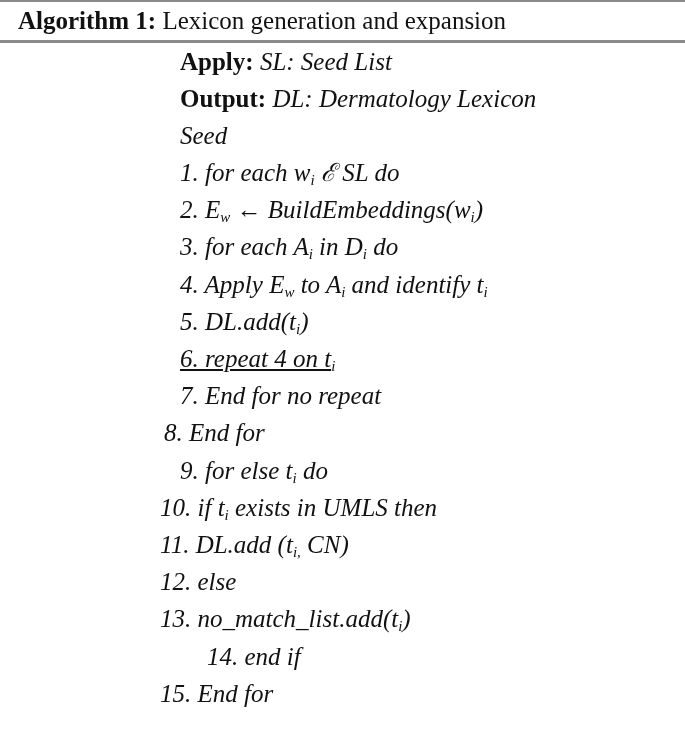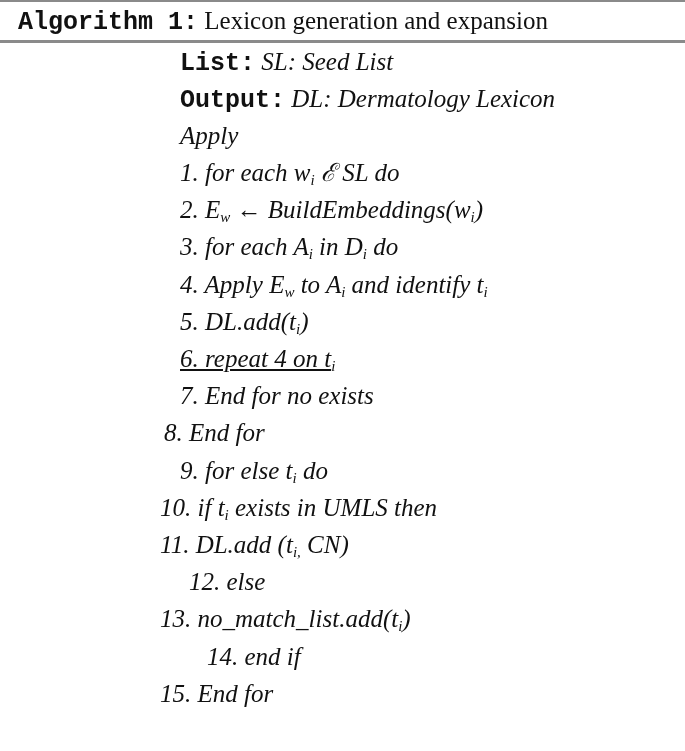--- a/index.html
+++ b/index.html
@@ -37,60 +37,60 @@
       width: 685px;
       height: 3px;
       background: #8a8a8a;
     }
     .line {
       position: absolute;
       font-size: 25px;
       line-height: 32px;
       white-space: nowrap;
     }
-    .bold { font-weight: bold; font-family: Liberation Mono, monospace; }
+    .bold { font-weight: bold; }
     .it { font-style: italic; }
     sub {
       font-size: 15px;
       vertical-align: -4px;
       line-height: 0;
     }
   </style>
 </head>
 <body>
 
 <div class="top-rule"></div>
 
 <div class="header">
   <span class="bold">Algorithm 1:</span><span> Lexicon generation and expansion</span>
 </div>
 
 <div class="header-rule"></div>
 
 <div class="line" style="left:180px; top:46px;">
-  <span class="bold">List:</span><span class="it"> SL: Seed List</span>
+  <span class="bold">Apply:</span><span class="it"> SL: Seed List</span>
 </div>
 
 <div class="line" style="left:180px; top:83px;">
   <span class="bold">Output:</span><span class="it"> DL: Dermatology Lexicon</span>
 </div>
 
-<div class="line it" style="left:180px; top:120px;">Apply</div>
+<div class="line it" style="left:180px; top:120px;">Seed</div>
 
 <div id="steps">
     <div class="line it" style="left: 180px; top: 157px; text-align: right;"><span>1. </span><span>for each w</span><sub>i</sub><span> ℰ SL do</span></div>
     <div class="line it" style="left: 180px; top: 194.2px;"><span>2. </span><span>E</span><sub>w</sub><span> ← BuildEmbeddings(w</span><sub>i</sub><span>)</span></div>
     <div class="line it" style="left: 180px; top: 231.4px;"><span>3. </span><span>for each A</span><sub>i</sub><span> in D</span><sub>i</sub><span> do</span></div>
     <div class="line it" style="left: 180px; top: 268.6px;"><span>4. </span><span>Apply E</span><sub>w</sub><span> to A</span><sub>i</sub><span> and identify t</span><sub>i</sub><span></span></div>
     <div class="line it" style="left: 180px; top: 305.8px;"><span>5. </span><span>DL.add(t</span><sub>i</sub><span>)</span></div>
     <div class="line it" style="left: 180px; top: 343px; text-decoration: underline;"><span>6. </span><span>repeat 4 on t</span><sub>i</sub><span></span></div>
-    <div class="line it" style="left: 180px; top: 380.2px;"><span>7. </span><span>End for no exists</span></div>
+    <div class="line it" style="left: 180px; top: 380.2px;"><span>7. </span><span>End for no repeat</span></div>
     <div class="line it" style="left: 164px; top: 417.4px;"><span>8. </span><span>End for</span></div>
     <div class="line it" style="left: 180px; top: 454.6px;"><span>9. </span><span>for else t</span><sub>i</sub><span> do</span></div>
     <div class="line it" style="left: 160px; top: 491.8px;"><span>10. </span><span>if t</span><sub>i</sub><span> exists in UMLS then</span></div>
     <div class="line it" style="left: 160px; top: 529px;"><span>11. </span><span>DL.add (t</span><sub>i,</sub><span> CN)</span></div>
-    <div class="line it" style="left: 160px; top: 566.2px; margin-left: 29px;"><span>12. </span><span>else</span></div>
+    <div class="line it" style="left: 160px; top: 566.2px;"><span>12. </span><span>else</span></div>
     <div class="line it" style="left: 160px; top: 603.4px;"><span>13. </span><span>no_match_list.add(t</span><sub>i</sub><span>)</span></div>
     <div class="line it" style="left: 160px; top: 640.6px; margin-left: 47px;"><span>14. </span><span>end if</span></div>
     <div class="line it" style="left: 160px; top: 677.8px;"><span>15. </span><span>End for</span></div>
   </div>
 
 <div class="line it" style="left:160px; top:715px;margin-top:36px;">End</div>
 
 </body></html>

